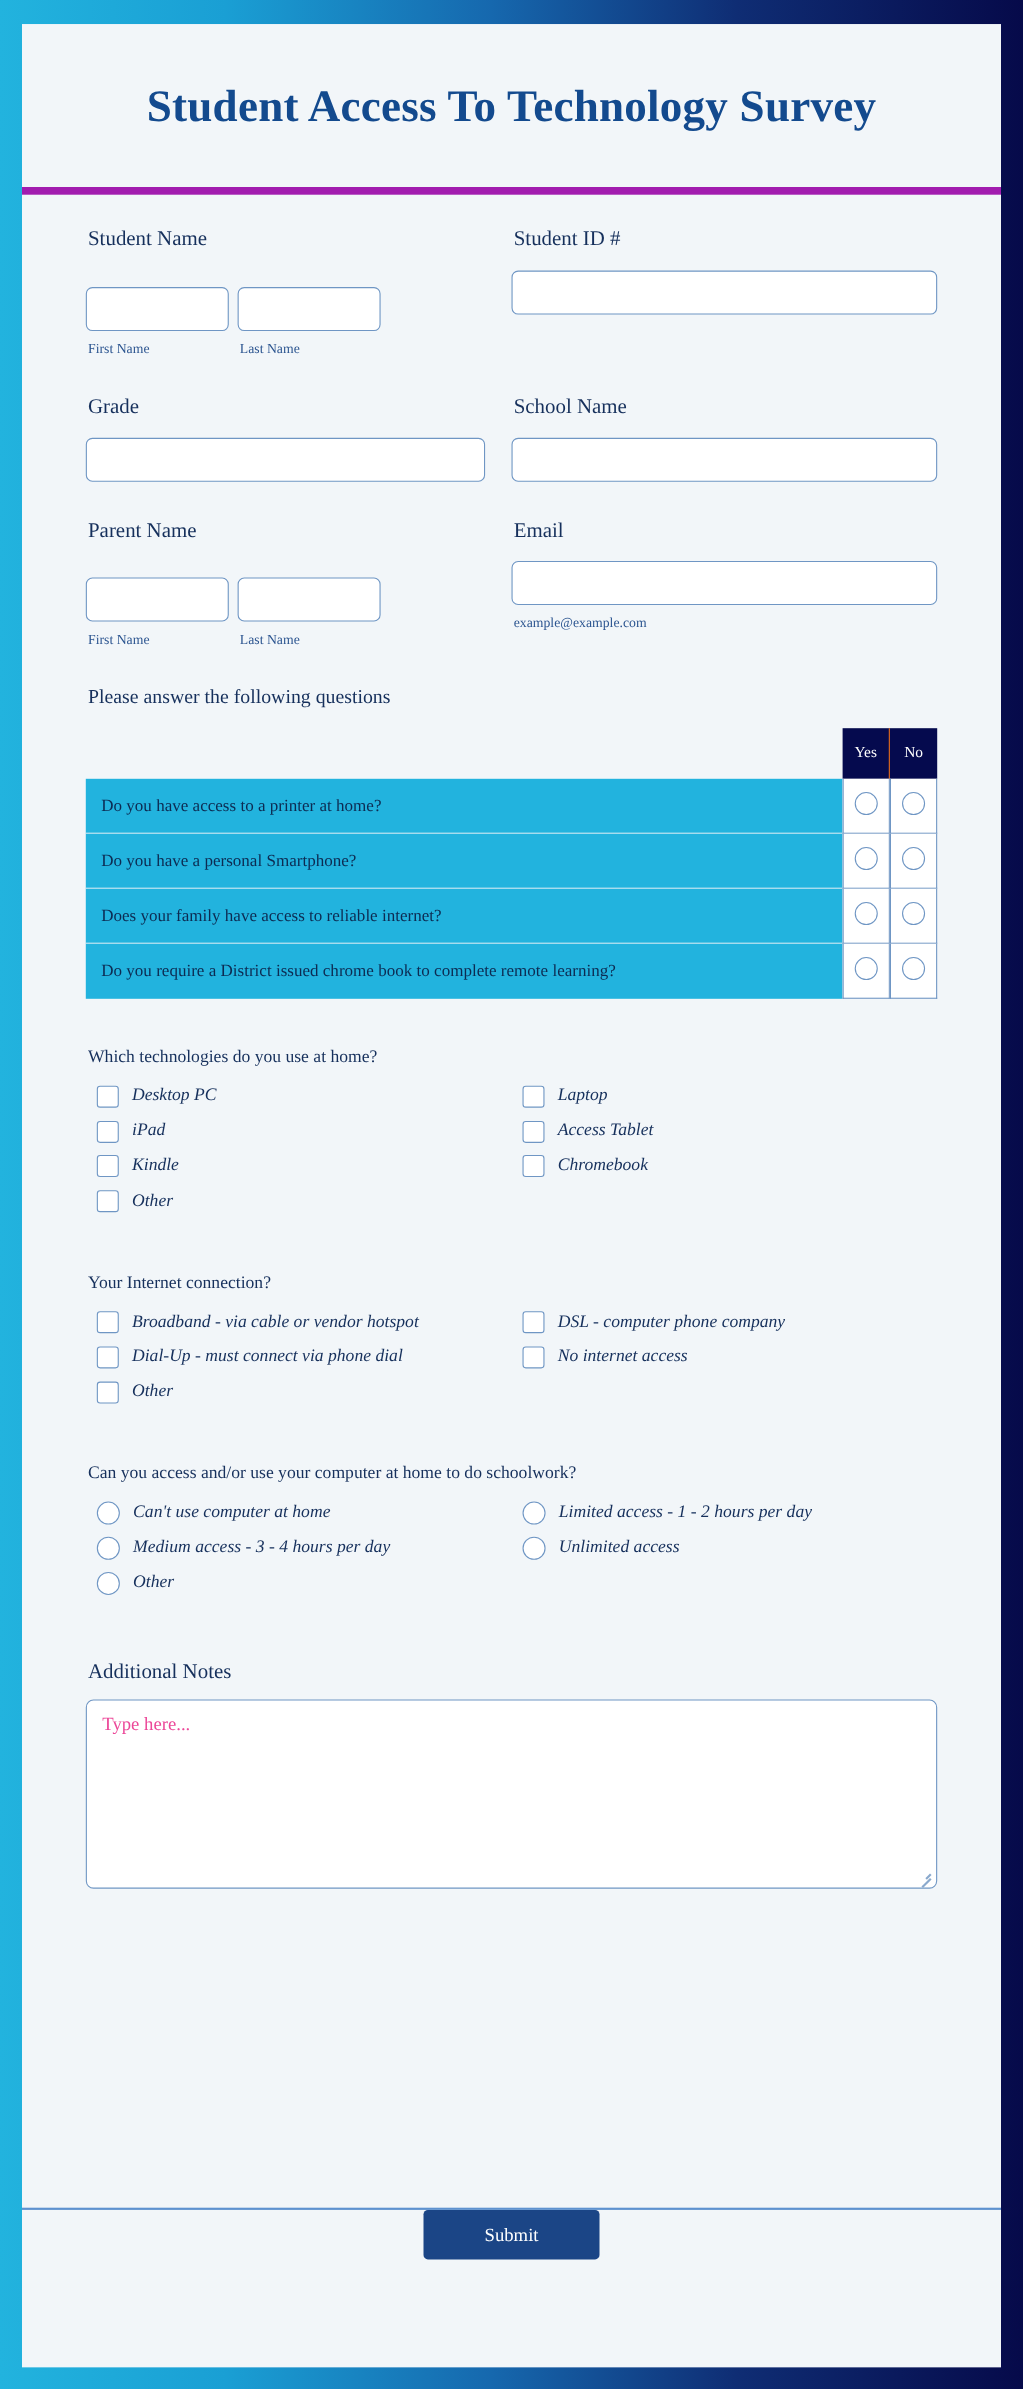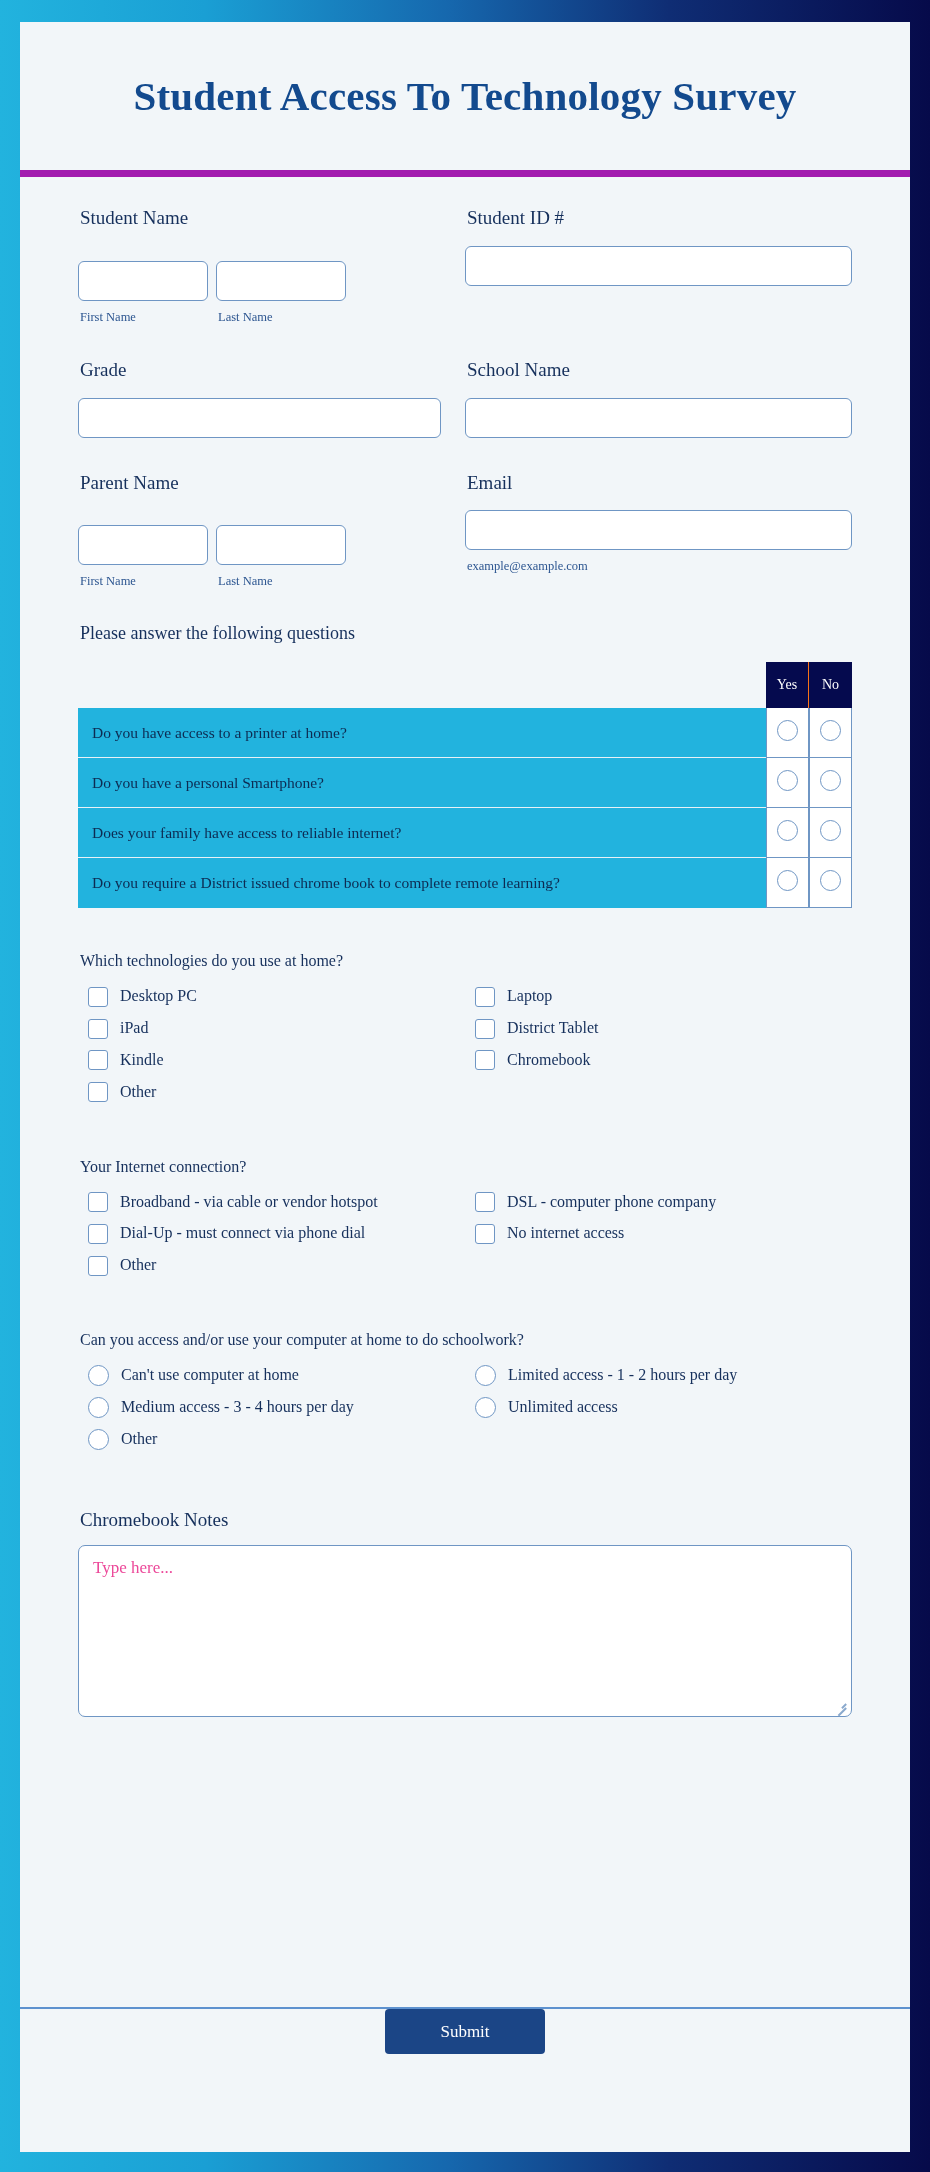--- a/index.html
+++ b/index.html
@@ -177,20 +177,21 @@
     display: flex;
     flex-wrap: wrap;
   }
   .choice-item {
     width: 50%;
     display: flex;
     align-items: center;
     gap: 12px;
     margin-bottom: 11px;
     padding-left: 10px;
+    font-style: italic;
   }
   .choice-item .box {
     flex: 0 0 auto;
     width: 20px;
     height: 20px;
     border: 1.5px solid #6f96c4;
     border-radius: 3px;
     background: #ffffff;
   }
   .choice-item .circ {
@@ -389,21 +390,21 @@
             <div class="choice-item">
               <span class="box"></span>
               <span class="choice-label">Laptop</span>
             </div>
             <div class="choice-item">
               <span class="box"></span>
               <span class="choice-label">iPad</span>
             </div>
             <div class="choice-item">
               <span class="box"></span>
-              <span class="choice-label">District Tablet</span>
+              <span class="choice-label">Access Tablet</span>
             </div>
             <div class="choice-item">
               <span class="box"></span>
               <span class="choice-label">Kindle</span>
             </div>
             <div class="choice-item">
               <span class="box"></span>
               <span class="choice-label">Chromebook</span>
             </div>
             <div class="choice-item">
@@ -459,21 +460,21 @@
               <span class="choice-label">Unlimited access</span>
             </div>
             <div class="choice-item">
               <span class="circ"></span>
               <span class="choice-label">Other</span>
             </div>
           </div>
       </div>
 
       <div class="notes-block">
-        <div class="notes-label">Chromebook Notes</div>
+        <div class="notes-label">Additional Notes</div>
         <div class="notes-area">
           <span class="notes-placeholder">Type here...</span>
           <span class="resize-grip"></span>
         </div>
       </div>
 
     </div>
 
     <div class="form-footer">
       <button class="submit-button">Submit</button>

